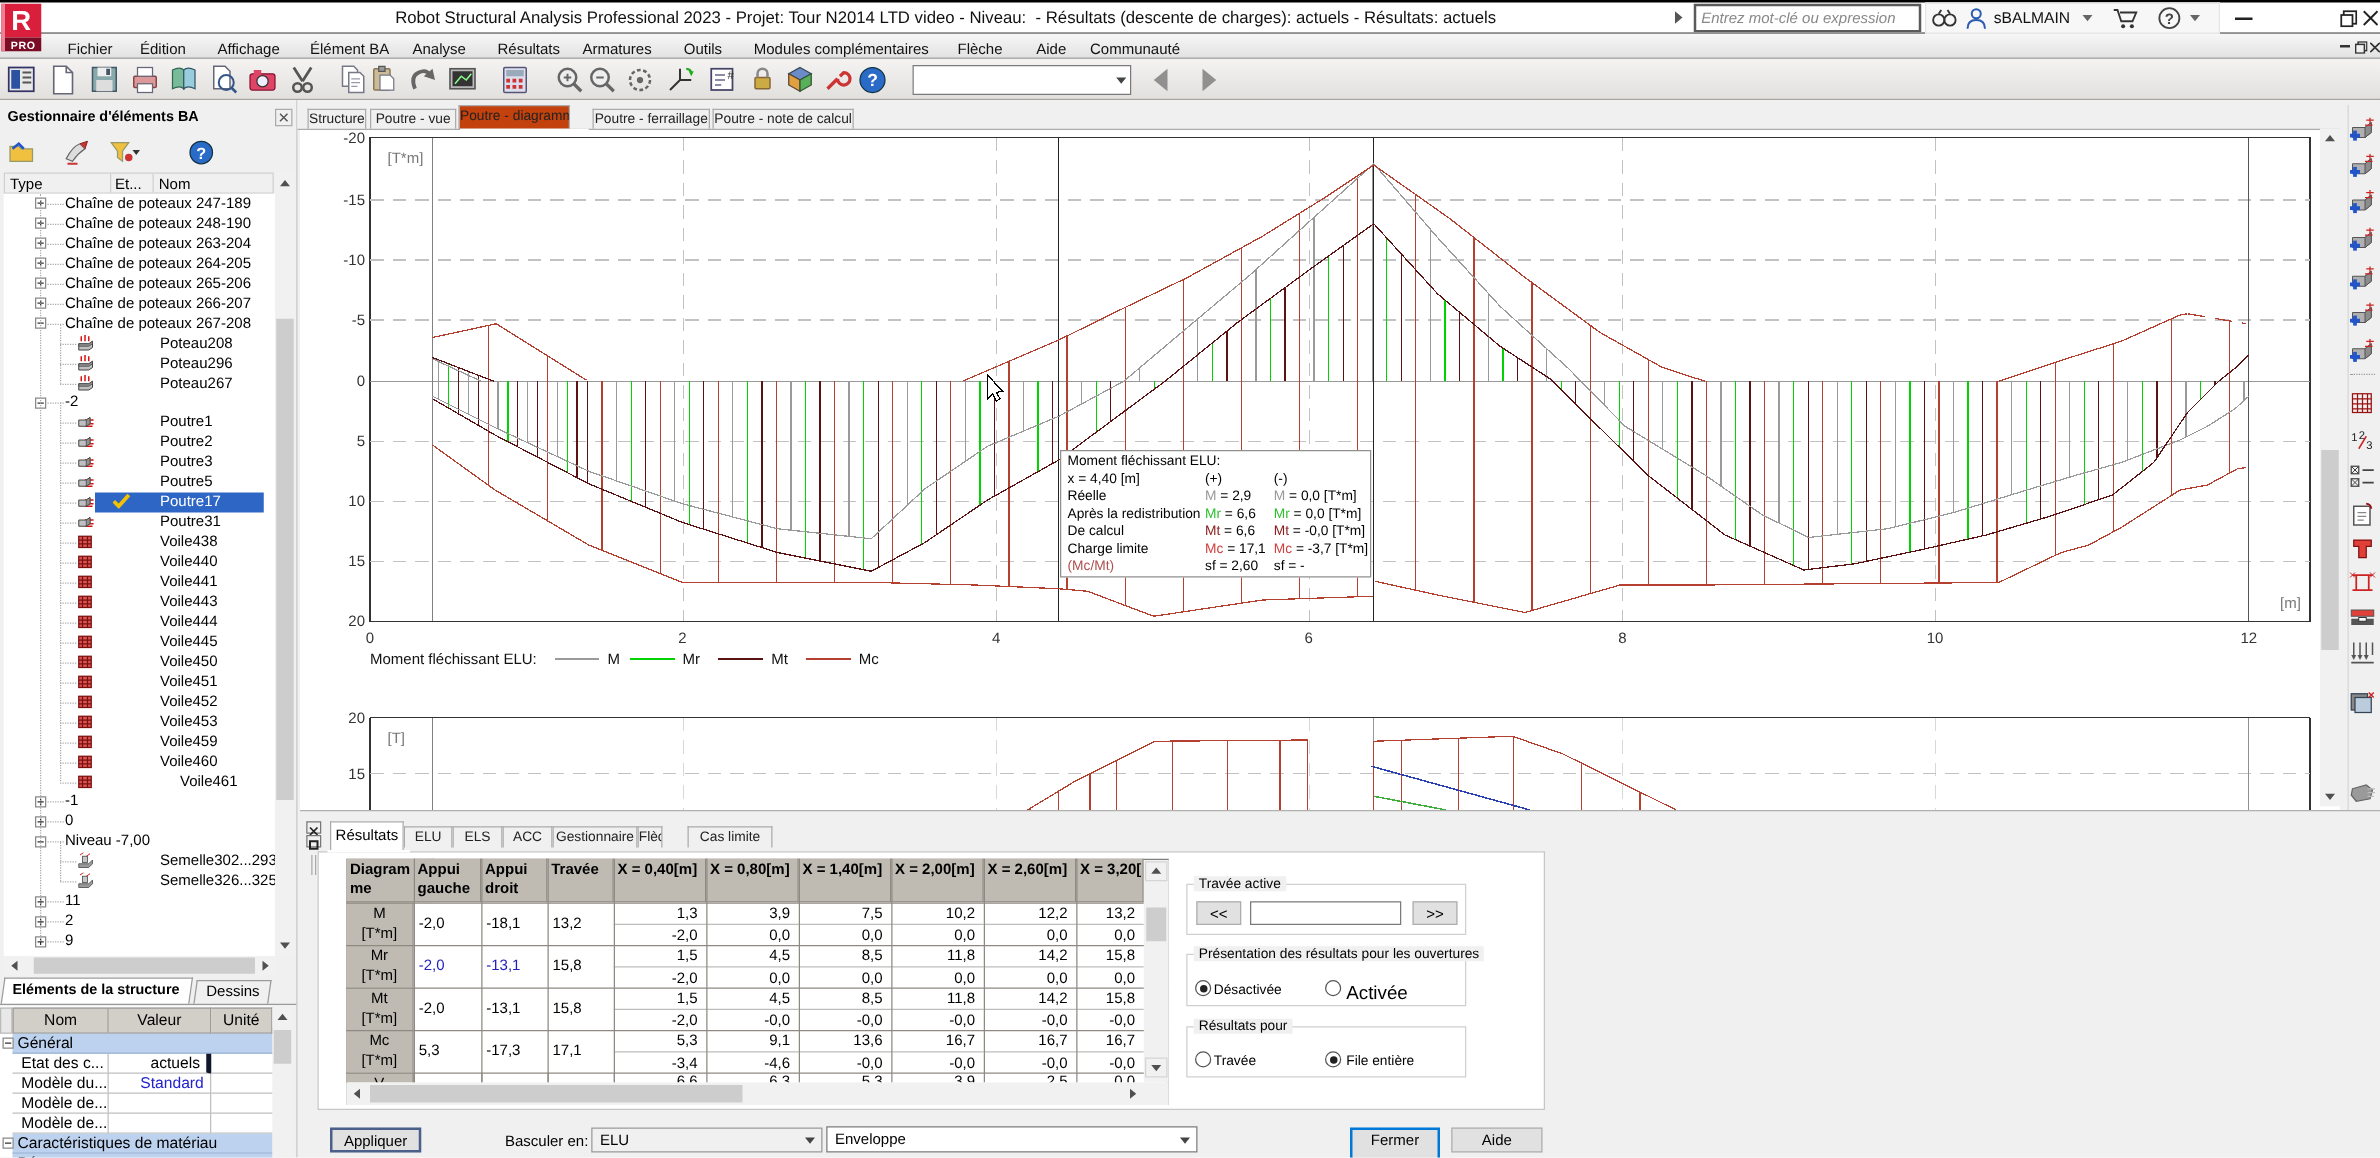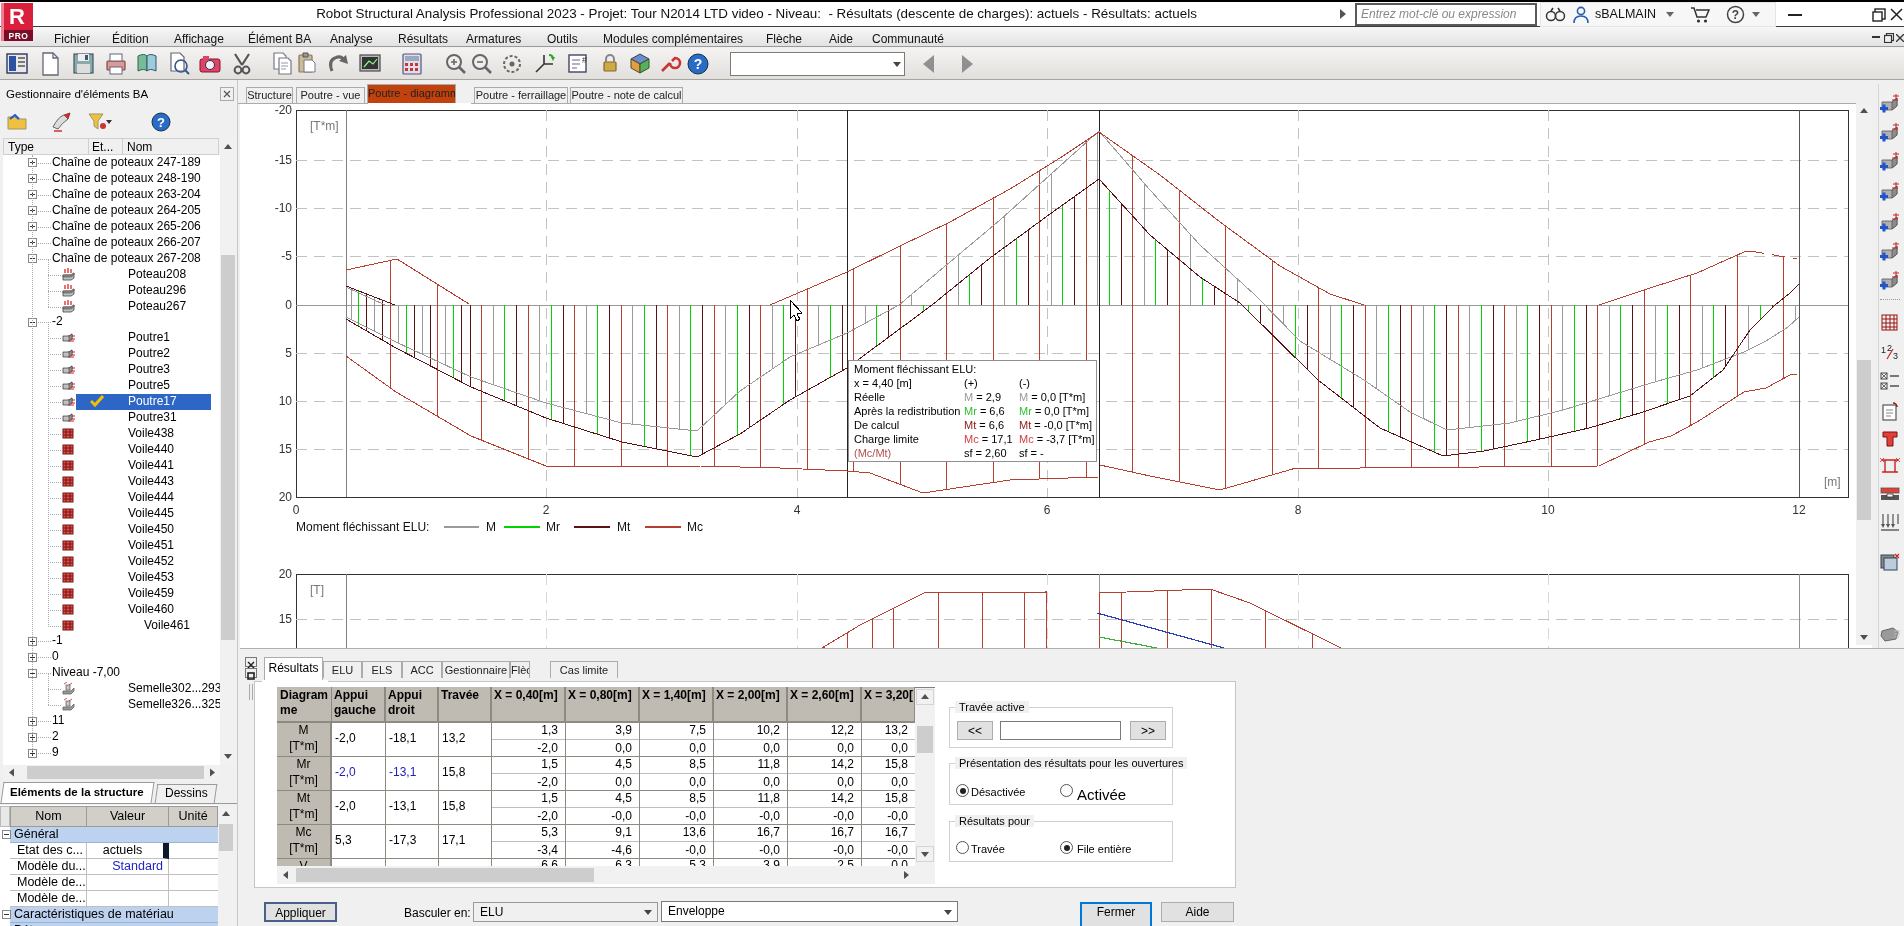--- a/index.html
+++ b/index.html
@@ -208,21 +208,21 @@
 <div class="abs" style="left:730px;top:52px;width:175px;height:24px;background:#fff;border:1px solid #7a7a7a"></div>
 <div class="carr" style="left:893px;top:62px"></div>
 <div class="abs" style="left:920px;top:52px;width:18px;height:24px">
     <div style="width:0;height:0;border-top:9px solid transparent;border-bottom:9px solid transparent;border-right:11px solid #909090;margin:3px 0 0 3px"></div>
   </div>
 <div class="abs" style="left:958px;top:52px;width:18px;height:24px">
     <div style="width:0;height:0;border-top:9px solid transparent;border-bottom:9px solid transparent;border-left:11px solid #909090;margin:3px 0 0 4px"></div>
   </div>
 
 <div class="abs" style="left:0;top:80px;width:238px;height:846px;background:#f0f0f0;border-right:1px solid #c8c8c8"></div>
-<div class="abs" style="left:6px;top:88px;font-size:11.5px;font-weight:normal;color:#000">Gestionnaire d'éléments BA</div>
+<div class="abs" style="left:6px;top:88px;font-size:11.5px;font-weight:bold;color:#000">Gestionnaire d'éléments BA</div>
 <div class="abs" style="left:220px;top:87px;width:14px;height:14px;border:1px solid #aaa;background:#f0f0f0"><svg width="12" height="12" viewBox="0 0 12 12">
       <path d="M3,3 L9,9 M9,3 L3,9" stroke="#555" stroke-width="1.2"></path>
     </svg></div>
 <svg style="position:absolute;left:6px;top:111px" width="24" height="22" viewBox="0 0 24 22">
     <path d="M2,6 h7 l2,2 h9 v10 h-18 z" fill="#f0c040" stroke="#996" stroke-width="1"></path>
     <path d="M4,8 l5,-4 l4,4" fill="none" stroke="#2255cc" stroke-width="2"></path>
   </svg>
 <svg style="position:absolute;left:50px;top:111px" width="24" height="22" viewBox="0 0 24 22">
     <path d="M3,16 Q8,6 14,4 L18,8 Q12,12 8,18 z" fill="#ddd" stroke="#666" stroke-width="1"></path>
     <path d="M14,4 L20,2 L18,8" fill="#c33" stroke="#822" stroke-width="0.8"></path>
@@ -478,21 +478,21 @@
 <div class="abs" style="left:0px;top:803px;width:237px;height:1px;background:#9a9a9a"></div>
 
 <div class="abs" style="left:0;top:805px;width:218px;height:121px;background:#fff"></div>
 <div class="abs" style="left:0px;top:806px;width:10px;height:21px;background:#e8e8e8;border:1px solid #bbb"></div>
 <div class="abs" style="left:10px;top:806px;width:77px;height:21px;background:#d2cfc8;border:1px solid #9a9a9a;text-align:center;line-height:19px;font-size:12.5px">Nom</div>
 <div class="abs" style="left:87px;top:806px;width:82px;height:21px;background:#d2cfc8;border:1px solid #9a9a9a;border-left:none;text-align:center;line-height:19px;font-size:12.5px">Valeur</div>
 <div class="abs" style="left:169px;top:806px;width:49px;height:21px;background:#d2cfc8;border:1px solid #9a9a9a;border-left:none;text-align:center;line-height:19px;font-size:12.5px">Unité</div>
 <div class="abs" style="left:10px;top:827px;width:208px;height:16px;background:#bdd2ee;border-bottom:1px solid #9ab4d4;font-size:12.5px;color:#000;padding-left:4px;line-height:15px;overflow:hidden">Général</div>
 <div class="tbox" style="left:2px;top:830px"></div>
 <div class="abs" style="left:10px;top:843px;width:77px;height:16px;border-bottom:1px solid #c0c0c0;border-right:1px solid #c0c0c0;font-size:12.5px;padding-left:7px;line-height:15px;overflow:hidden">Etat des c...</div>
-<div class="abs" style="left:87px;top:843px;width:82px;height:16px;border-bottom:1px solid #c0c0c0;border-right:6px solid #0f172a;font-size:12.5px;color:#000;text-align:center;padding-right:5px;line-height:15px">actuels</div>
+<div class="abs" style="left:87px;top:843px;width:82px;height:16px;border-bottom:1px solid #c0c0c0;border-right:4px solid #0f172a;font-size:12.5px;color:#000;text-align:right;padding-right:5px;line-height:15px">actuels</div>
 <div class="abs" style="left:169px;top:843px;width:49px;height:16px;border-bottom:1px solid #c0c0c0;line-height:15px"></div>
 <div class="abs" style="left:10px;top:859px;width:77px;height:16px;border-bottom:1px solid #c0c0c0;border-right:1px solid #c0c0c0;font-size:12.5px;padding-left:7px;line-height:15px;overflow:hidden">Modèle du...</div>
 <div class="abs" style="left:87px;top:859px;width:82px;height:16px;border-bottom:1px solid #c0c0c0;border-right:1px solid #c0c0c0;font-size:12.5px;color:#2222d0;text-align:right;padding-right:5px;line-height:15px">Standard</div>
 <div class="abs" style="left:169px;top:859px;width:49px;height:16px;border-bottom:1px solid #c0c0c0;line-height:15px"></div>
 <div class="abs" style="left:10px;top:875px;width:77px;height:16px;border-bottom:1px solid #c0c0c0;border-right:1px solid #c0c0c0;font-size:12.5px;padding-left:7px;line-height:15px;overflow:hidden">Modèle de...</div>
 <div class="abs" style="left:87px;top:875px;width:82px;height:16px;border-bottom:1px solid #c0c0c0;border-right:1px solid #c0c0c0;font-size:12.5px;color:#000;text-align:right;padding-right:5px;line-height:15px"></div>
 <div class="abs" style="left:169px;top:875px;width:49px;height:16px;border-bottom:1px solid #c0c0c0;line-height:15px"></div>
 <div class="abs" style="left:10px;top:891px;width:77px;height:16px;border-bottom:1px solid #c0c0c0;border-right:1px solid #c0c0c0;font-size:12.5px;padding-left:7px;line-height:15px;overflow:hidden">Modèle de...</div>
 <div class="abs" style="left:87px;top:891px;width:82px;height:16px;border-bottom:1px solid #c0c0c0;border-right:1px solid #c0c0c0;font-size:12.5px;color:#000;text-align:right;padding-right:5px;line-height:15px"></div>
 <div class="abs" style="left:169px;top:891px;width:49px;height:16px;border-bottom:1px solid #c0c0c0;line-height:15px"></div>

